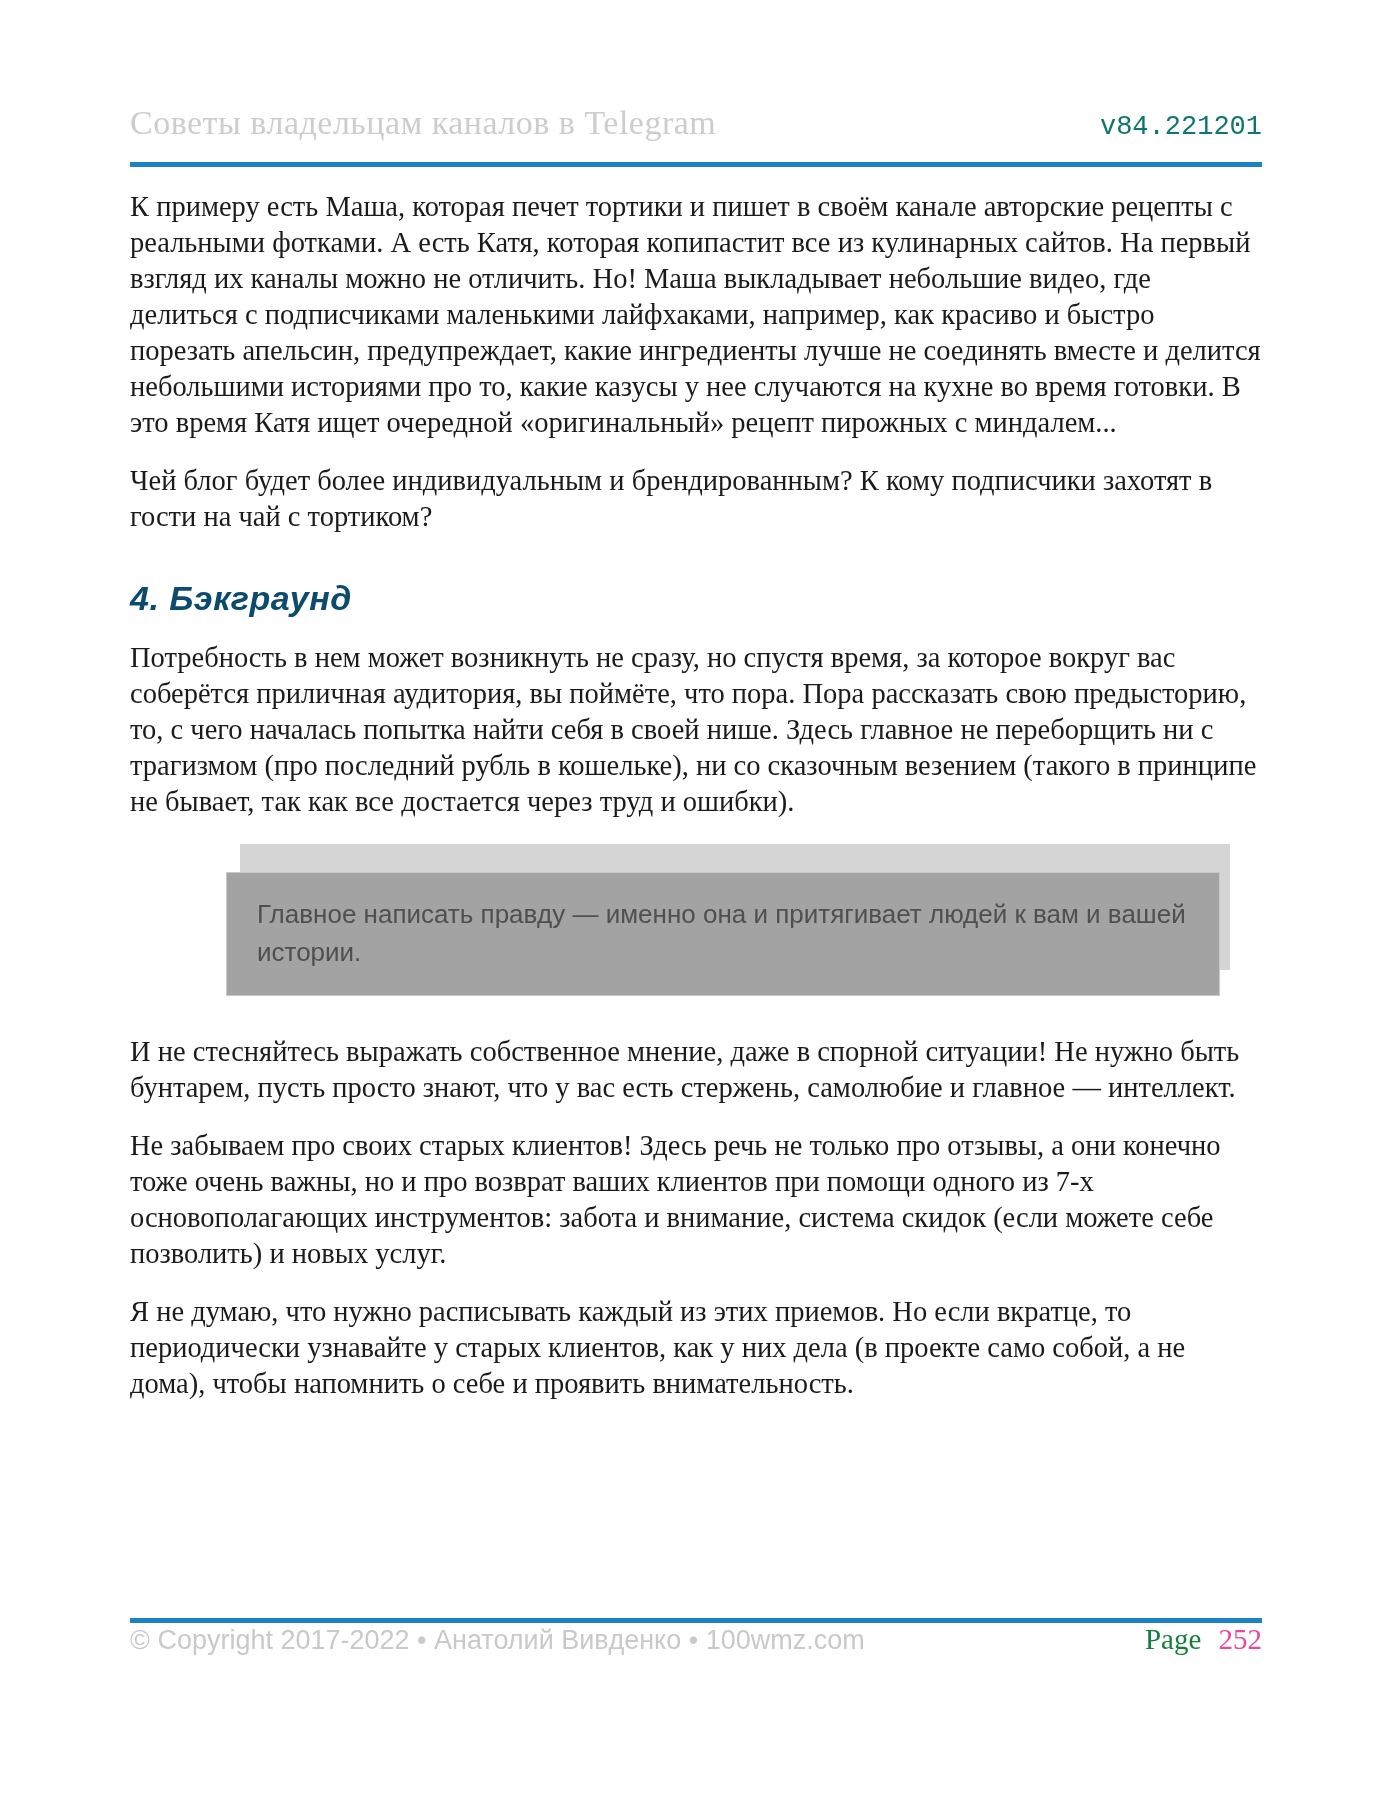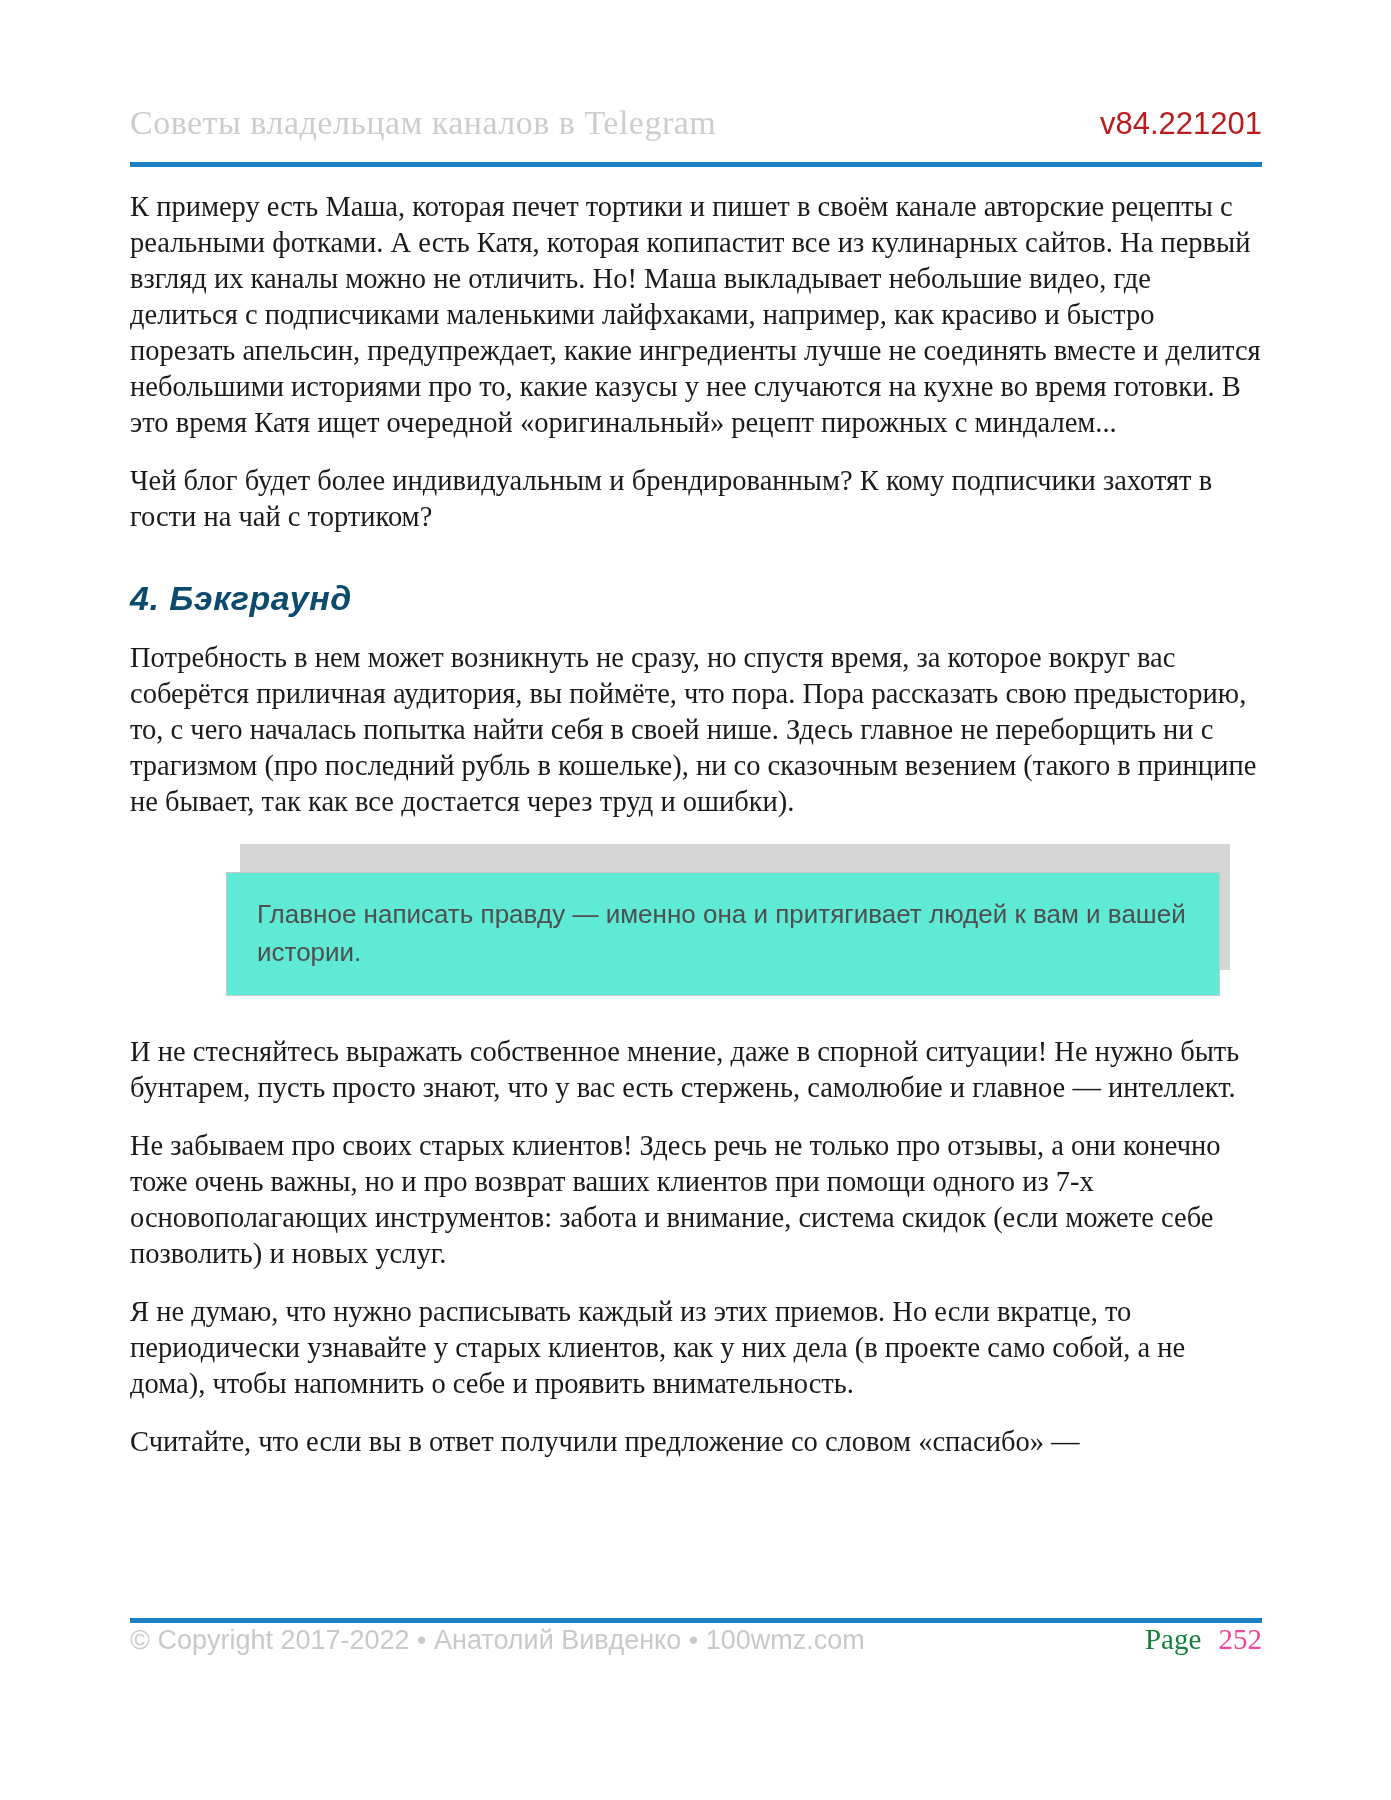--- a/index.html
+++ b/index.html
@@ -29,23 +29,23 @@
     padding-bottom: 20px;
   }
   .doc-title {
     font-family: "Liberation Serif", serif;
     font-size: 34px;
     color: #cdcdcd;
     letter-spacing: 0.5px;
     white-space: nowrap;
   }
   .doc-version {
-    font-family: Liberation Sans, sans-serif;
-    font-size: 31px;
-    color: #b91c1c;
+    font-family: Liberation Mono, monospace;
+    font-size: 27px;
+    color: #0f766e;
     white-space: nowrap;
   }
   
   .para {
     font-size: 28.5px;
     line-height: 36px;
     margin: 22px 0;
     color: #1b1b1b;
   }
   .section-heading {
@@ -65,21 +65,21 @@
   .quote-shadow {
     position: absolute;
     top: -28px;
     left: 14px;
     right: -10px;
     bottom: 26px;
     background: #d5d5d5;
   }
   .quote-box {
     position: relative;
-    background: #5eead4;
+    background: #a3a3a3;
     border: 1px solid #c9c9c9;
     padding: 22px 30px 24px 30px;
     font-family: "Liberation Sans", sans-serif;
     font-size: 26px;
     line-height: 38px;
     color: #4f4f4f;
   }
   
   .footer {
     position: absolute;
@@ -129,21 +129,20 @@
       <div class="quote-box">Главное написать правду — именно она и притягивает людей к вам и вашей истории.</div>
     </div>
 
     <p class="para">И не стесняйтесь выражать собственное мнение, даже в спорной ситуации! Не нужно быть бунтарем, пусть просто знают, что у вас есть стержень, самолюбие и главное — интеллект.</p>
 
 
     <p class="para">Не забываем про своих старых клиентов! Здесь речь не только про отзывы, а они конечно тоже очень важны, но и про возврат ваших клиентов при помощи одного из 7-х основополагающих инструментов: забота и внимание, система скидок (если можете себе позволить) и новых услуг.</p>
 
     <p class="para">Я не думаю, что нужно расписывать каждый из этих приемов. Но если вкратце, то периодически узнавайте у старых клиентов, как у них дела (в проекте само собой, а не дома), чтобы напомнить о себе и проявить внимательность.</p>
 
-    <p class="para">Считайте, что если вы в ответ получили предложение со словом «спасибо» —</p>
 
   </div>
 
   <div class="footer">
     <span class="footer-copyright">© Copyright 2017-2022 • Анатолий Вивденко • 100wmz.com</span>
     <span class="footer-page">
       <span class="page-word">Page</span>
       <span class="page-num">252</span>
     </span>
   </div>

